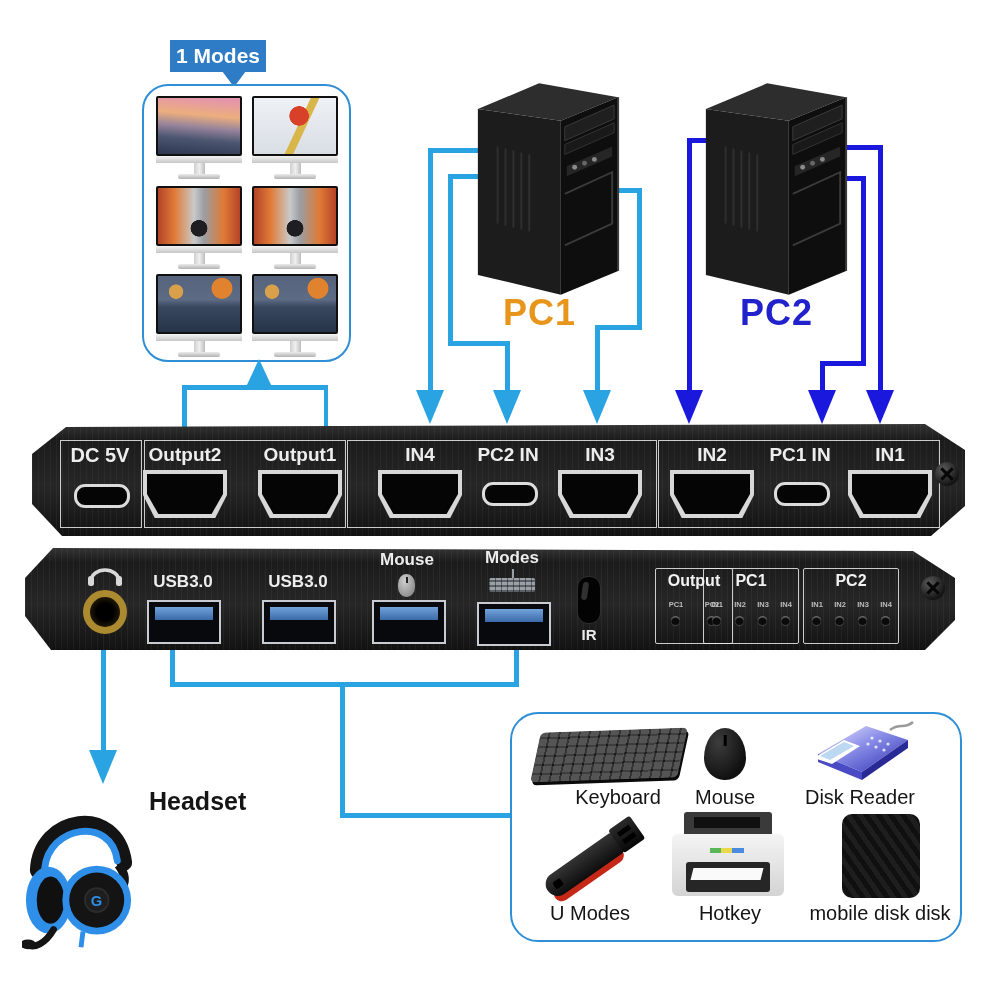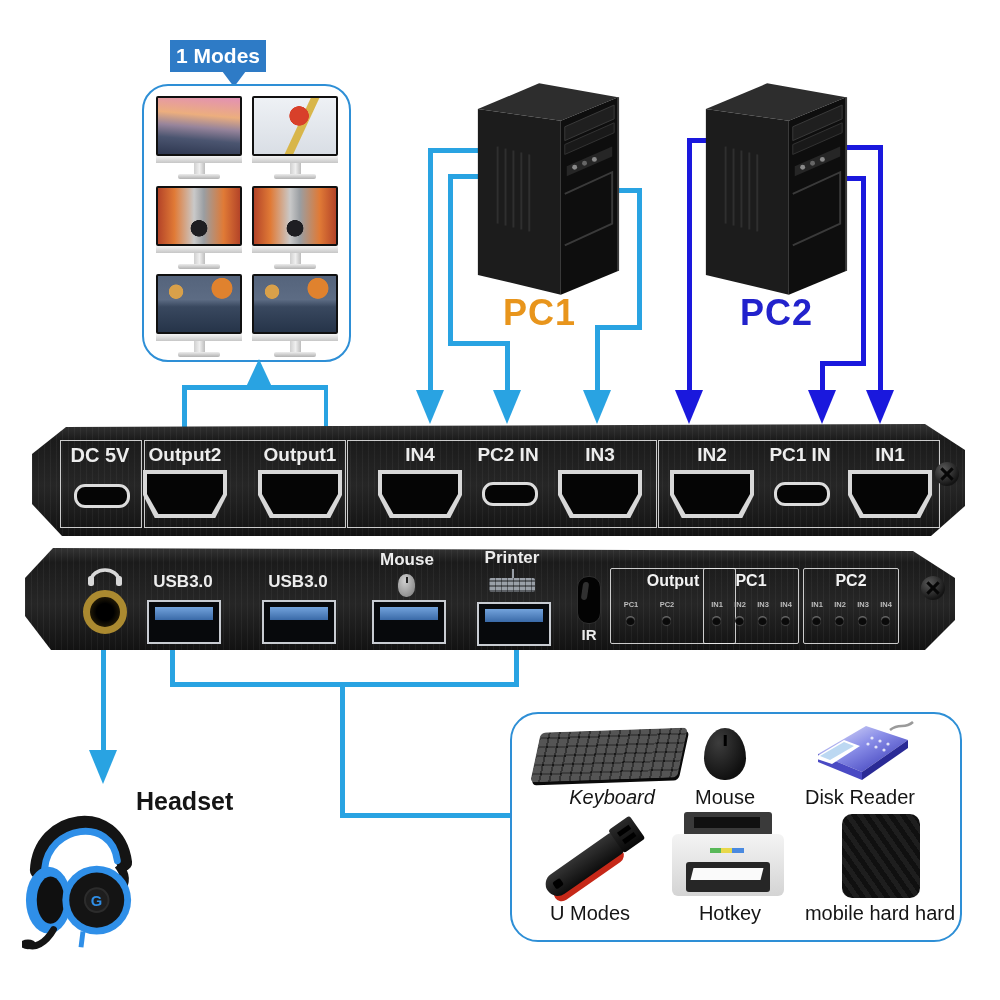--- a/index.html
+++ b/index.html
@@ -80,21 +80,21 @@
   .irslot::before{content:"";position:absolute;left:4px;top:5px;width:6px;height:18px;
                   background:rgba(255,255,255,.18);border-radius:3px;transform:rotate(8deg);}
   .ledbox{position:absolute;top:20px;height:74px;border:1.5px solid rgba(235,235,235,.85);border-radius:2px;}
   .ledbox .t{position:absolute;top:3px;left:0;right:0;text-align:center;color:#f2f2f2;
              font-size:16px;font-weight:bold;}
   .ll{position:absolute;top:31px;width:24px;text-align:center;font-size:7.5px;font-weight:bold;color:#bdbdbd;}
   .led{position:absolute;top:47px;width:9px;height:9px;border-radius:50%;background:#0a0a0a;
        box-shadow:inset 0 1.5px 1px rgba(255,255,255,.4),0 1px 1px rgba(255,255,255,.18);}
   
   .pc-label{position:absolute;font-size:36px;font-weight:bold;letter-spacing:1px;}
-  .plain-label{position:absolute;color:#151515;}
+  .plain-label{position:absolute;color:#151515;margin-left:13px;}
   
   .accbox{position:absolute;left:510px;top:712px;width:448px;height:226px;
           border:2.5px solid var(--border);border-radius:28px;background:#fff;}
   .acc-label{position:absolute;text-align:center;color:#151515;font-size:20px;white-space:nowrap;}
   .kb-img{position:absolute;background:#181818;border-radius:5px;transform:skewX(-14deg) rotate(-2deg);
           background-image:repeating-linear-gradient(90deg,rgba(255,255,255,.16) 0 8px,rgba(255,255,255,0) 8px 10px),
                            repeating-linear-gradient(0deg,rgba(255,255,255,.12) 0 7px,rgba(255,255,255,0) 7px 9px);
           box-shadow:2px 3px 0 #0a0a0a;}
   .mouse-img{position:absolute;border-radius:50% 50% 48% 48%/58% 58% 42% 42%;
           background:radial-gradient(ellipse at 35% 28%,#3d3d3d,#101010 72%);}
@@ -322,30 +322,30 @@
     <div class="usb3" style="left:237px;top:52px;">
         <div class="tongue"></div>
       </div>
 
     <div class="front-label" style="left:337px;top:2px;">Mouse</div>
     <div class="mouse-icon" style="left:373px;top:26px;"></div>
     <div class="usb3" style="left:347px;top:52px;">
         <div class="tongue"></div>
       </div>
 
-    <div class="front-label" style="left:442px;top:0px;">Printer</div>
+    <div class="front-label" style="left:442px;top:0px;">Modes</div>
     <div class="kbicon" style="left:464px;top:30px;"></div>
     <div class="usb3" style="left:452px;top:54px;">
         <div class="tongue"></div>
       </div>
 
     <div class="irslot" style="left:552px;top:28px;"></div>
     <div class="front-label" style="left:534px;top:78px;width:60px;font-size:15px;">IR</div>
 
-    <div class="ledbox" style="left:585px;width:76px;padding-left:48px;">
+    <div class="ledbox" style="left:630px;width:76px;">
       <div class="t">Output</div>
       <div class="ll" style="left:8px;">PC1</div>
       <div class="ll" style="left:44px;">PC2</div>
       <div class="led" style="left:15px;"></div>
       <div class="led" style="left:51px;"></div>
     </div>
     <div class="ledbox" style="left:678px;width:94px;">
       <div class="t">PC1</div>
       <div class="ll" style="left:1px;">IN1</div>
       <div class="ll" style="left:24px;">IN2</div>
@@ -391,21 +391,21 @@
     <text x="70" y="116" font-size="15" font-weight="bold" fill="#2f8fe8" font-family="Liberation Sans, sans-serif">G</text>
     <path d="M32 140 C24 154, 12 160, 5 155" fill="none" stroke="#141414" stroke-width="7" stroke-linecap="round"></path>
     <ellipse cx="6" cy="155" rx="8" ry="5" fill="#141414"></ellipse>
     <path d="M62 142 L60 158" stroke="#2f8fe8" stroke-width="5"></path>
   </svg>
   <div class="plain-label" style="left:136px;top:787px;font-size:25px;font-weight:600;">Headset</div>
 
   <div class="accbox">
 
     <div class="kb-img" style="left:24px;top:16px;width:146px;height:50px;"></div>
-    <div class="acc-label" style="left:40px;top:72px;width:120px;font-style:italic;">Keyboard</div>
+    <div class="acc-label" style="left:46px;top:72px;width:120px;">Keyboard</div>
 
     <div class="mouse-img" style="left:192px;top:14px;width:42px;height:52px;"></div>
     <div class="acc-label" style="left:163px;top:72px;width:100px;">Mouse</div>
 
     <svg style="position:absolute;left:298px;top:4px;" width="104" height="66" viewBox="0 0 104 66">
       <defs>
         <linearGradient id="crg" x1="0" y1="0" x2="1" y2="1">
           <stop offset="0" stop-color="#eeeefc"></stop>
             <stop offset="0.45" stop-color="#8a8ee8"></stop>
           <stop offset="1" stop-color="#2c2cb0"></stop>
@@ -439,16 +439,16 @@
     <div class="printer" style="left:160px;top:98px;width:115px;height:88px;">
       <div class="toptray"></div>
         <div class="pbody"></div>
         <div class="stripe"></div>
       <div class="slot"></div>
         <div class="paper"></div>
     </div>
     <div class="acc-label" style="left:158px;top:188px;width:120px;">Hotkey</div>
 
     <div class="hdd-img" style="left:330px;top:100px;width:78px;height:84px;"></div>
-    <div class="acc-label" style="left:288px;top:188px;width:160px;">mobile hard hard</div>
+    <div class="acc-label" style="left:288px;top:188px;width:160px;">mobile disk disk</div>
   </div>
 
 </div>
 
 </body></html>

